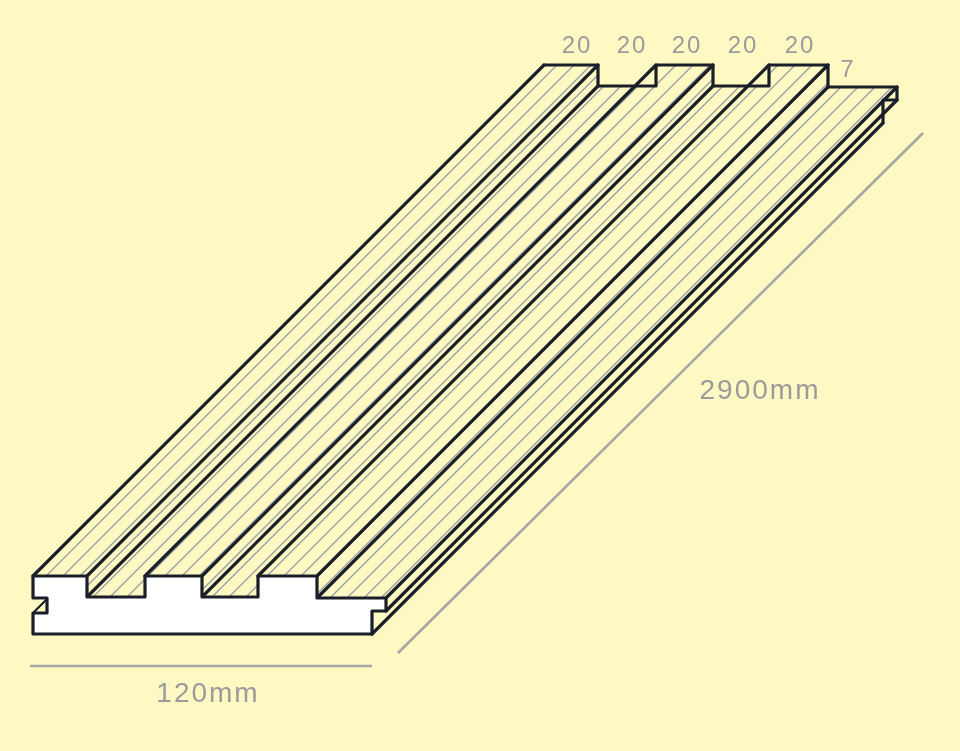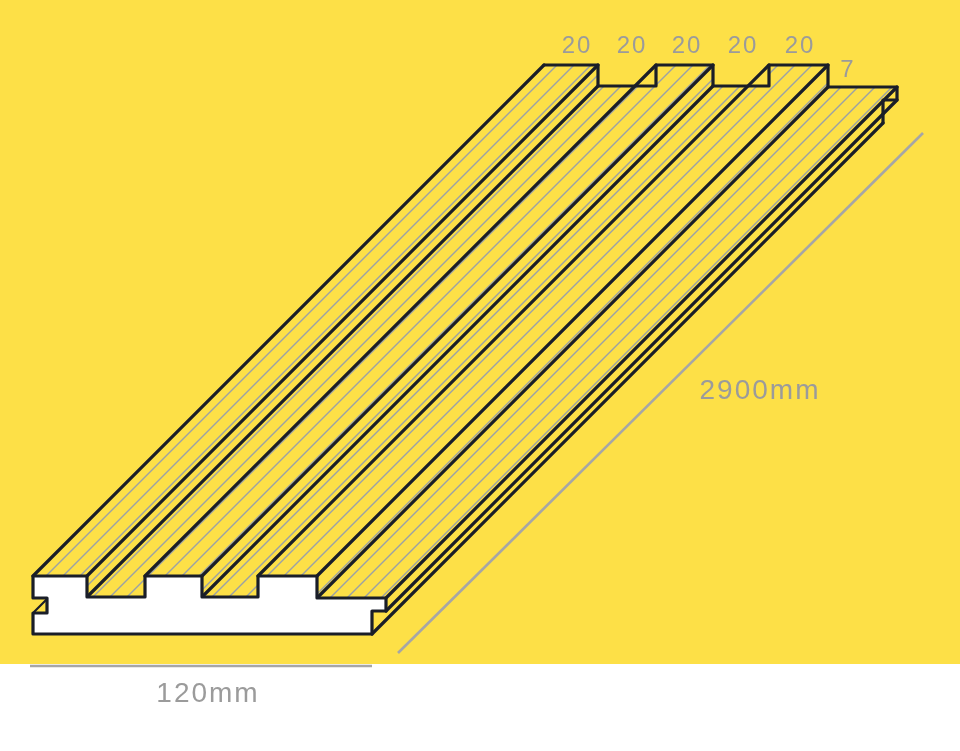--- a/index.html
+++ b/index.html
@@ -6,22 +6,22 @@
     margin: 0;
     padding: 0;
     background: #ffffff;
     width: 960px;
     height: 751px;
     overflow: hidden;
   }
   .stage {
     position: relative;
     width: 960px;
-    height: 664px;
-    background: #fde047;
+    height: 751px;
+    background: #fef9c3;
   }
   svg { display: block; }
   .dim-label {
     font-family: "Liberation Sans", "DejaVu Sans", sans-serif;
     font-weight: 300;
     letter-spacing: 2px;
   }
   .dim-label.small { font-size: 24px; }
   .dim-label.big   { font-size: 28px; }
 </style>

